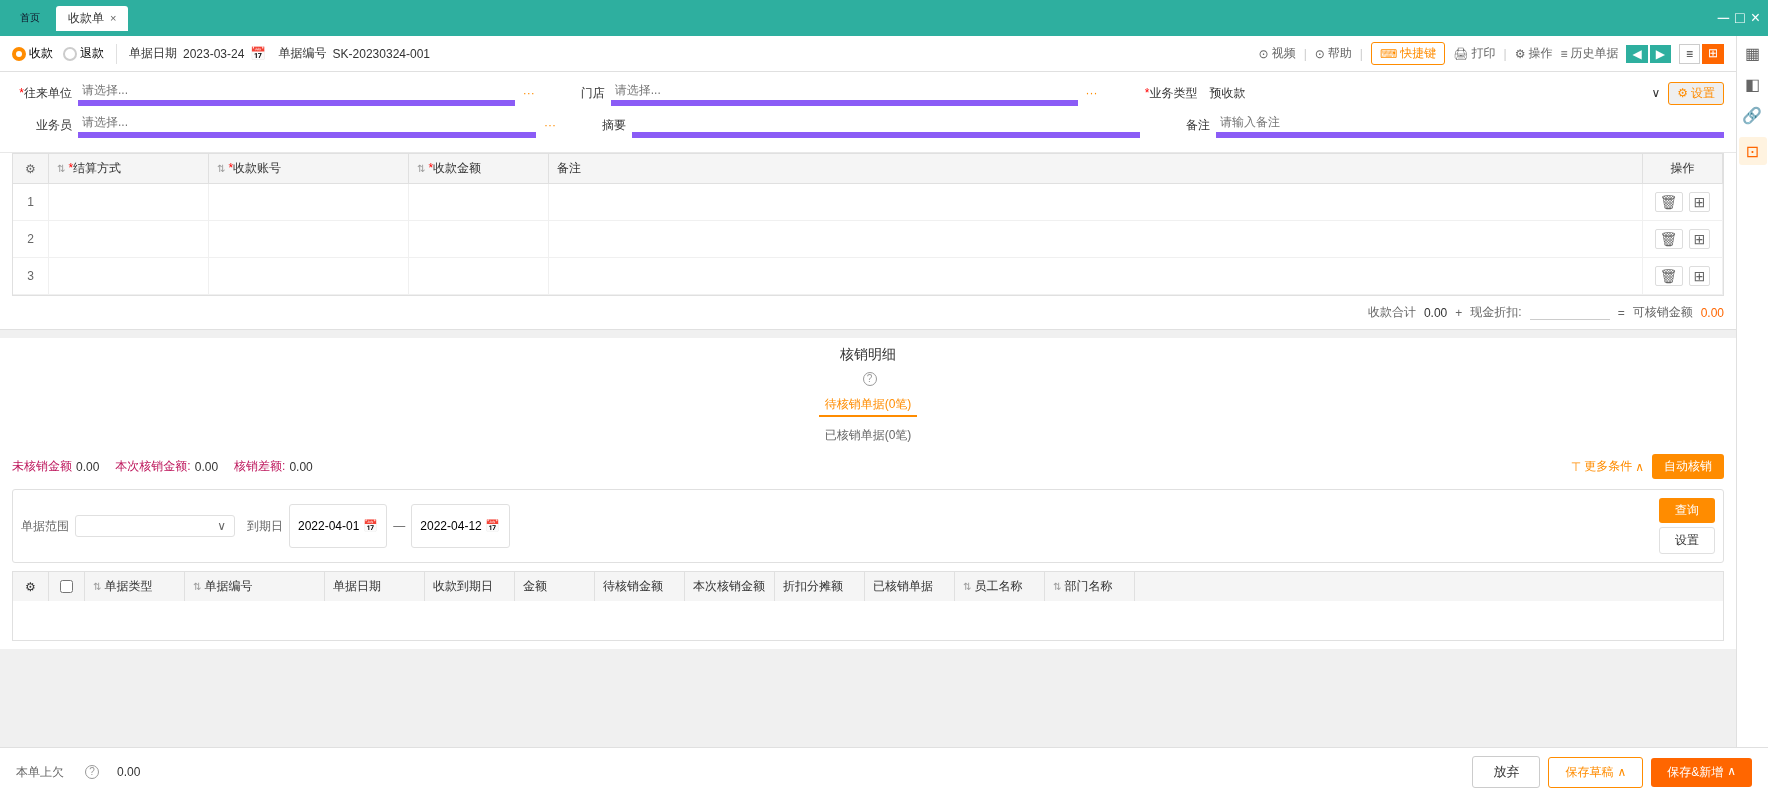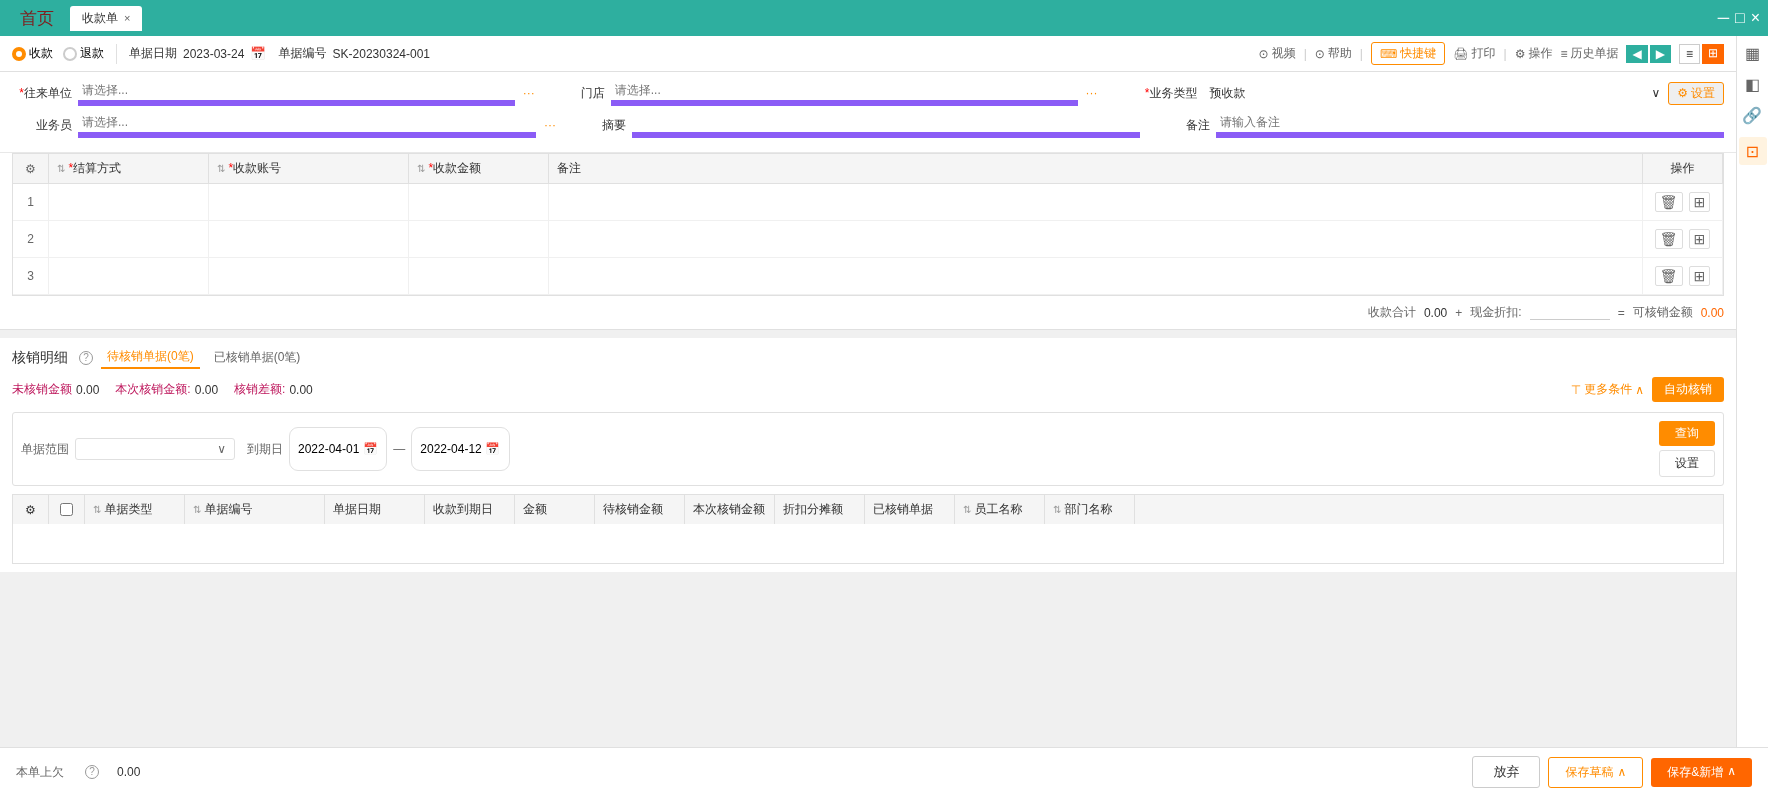--- a/index.html
+++ b/index.html
@@ -9,24 +9,24 @@
     .tab-bar {
       display: flex;
       align-items: center;
       background: #2eaf9f;
       height: 36px;
       padding: 0 8px;
       justify-content: space-between;
     }
     .tab-bar-left { display: flex; align-items: center; gap: 4px; }
     .tab-home {
-      color: #7f1d1d;
+      color: #0f172a;
       padding: 4px 12px;
       cursor: pointer;
-      font-size: 17px;
+      font-size: 10px;
     }
     .tab-active {
       background: #fff;
       color: #333;
       padding: 4px 12px;
       border-radius: 3px 3px 0 0;
       cursor: pointer;
       font-size: 13px;
       display: flex; align-items: center; gap: 6px;
     }
@@ -124,41 +124,41 @@
       gap: 8px;
       border-bottom: 1px solid #e0e0e0;
     }
     .summary-text { color: #666; }
     .summary-value { color: #333; }
     .summary-input { border: none; border-bottom: 1px solid #ccc; width: 80px; text-align: right; outline: none; font-size: 12px; }
     .summary-eq { color: #666; }
 
     
     .section { background: #fff; margin-top: 8px; padding: 8px 12px; }
-    .section-header { display: flex; align-items: center; gap: 8px; margin-bottom: 8px; }
+    .section-header { display: flex; align-items: center; gap: 8px; margin-bottom: 8px; flex-direction: column; }
     .section-title { font-size: 14px; font-weight: 500; color: #333; }
     .section-tab { color: #666; cursor: pointer; padding: 2px 6px; }
     .section-tab-active { color: #ff8c00; border-bottom: 2px solid #ff8c00; cursor: pointer; padding: 2px 6px; }
 
     
     .stats-row { display: flex; align-items: center; gap: 16px; margin-bottom: 10px; }
     .stat-item { display: flex; align-items: center; gap: 4px; }
     .stat-label { color: #be185d; }
     .stat-value { color: #333; }
     .stats-right { margin-left: auto; display: flex; align-items: center; gap: 8px; }
     .filter-btn { color: #ff8c00; cursor: pointer; font-size: 12px; display: flex; align-items: center; gap: 3px; }
     .auto-btn { background: #ff8c00; color: #fff; padding: 4px 12px; border: none; border-radius: 3px; cursor: pointer; font-size: 12px; }
 
     
     .filter-row { display: flex; align-items: center; gap: 12px; margin-bottom: 8px; border: 1px solid #e0e0e0; padding: 8px; border-radius: 3px; }
     .filter-field { display: flex; align-items: center; gap: 6px; }
     .filter-label { color: #666; white-space: nowrap; }
     .filter-select { display: flex; align-items: center; gap: 4px; border: 1px solid #e0e0e0; padding: 3px 8px; border-radius: 3px; min-width: 160px; cursor: pointer; }
     .filter-select-arrow { color: #666; margin-left: auto; }
-    .filter-date { display: flex; align-items: center; gap: 4px; border: 1px solid #e0e0e0; padding: 14px 8px; border-radius: 9px; cursor: pointer; }
+    .filter-date { display: flex; align-items: center; gap: 4px; border: 1px solid #e0e0e0; padding: 14px 8px; border-radius: 3px; cursor: pointer; }
     .filter-date-icon { color: #ff8c00; cursor: pointer; }
     .filter-dash { color: #666; }
     .filter-actions { margin-left: auto; display: flex; flex-direction: column; gap: 4px; }
     .query-btn { background: #ff8c00; color: #fff; padding: 4px 16px; border: none; border-radius: 3px; cursor: pointer; font-size: 12px; }
     .settings-btn { background: #fff; color: #333; padding: 4px 12px; border: 1px solid #e0e0e0; border-radius: 3px; cursor: pointer; font-size: 12px; }
 
     
     .bottom-table-header { display: flex; background: #f5f5f5; border: 1px solid #e0e0e0; border-bottom: none; }
     .bth { padding: 6px 8px; border-right: 1px solid #e0e0e0; color: #333; display: flex; align-items: center; gap: 3px; white-space: nowrap; font-size: 12px; }
     .bth-check { width: 36px; justify-content: center; }

